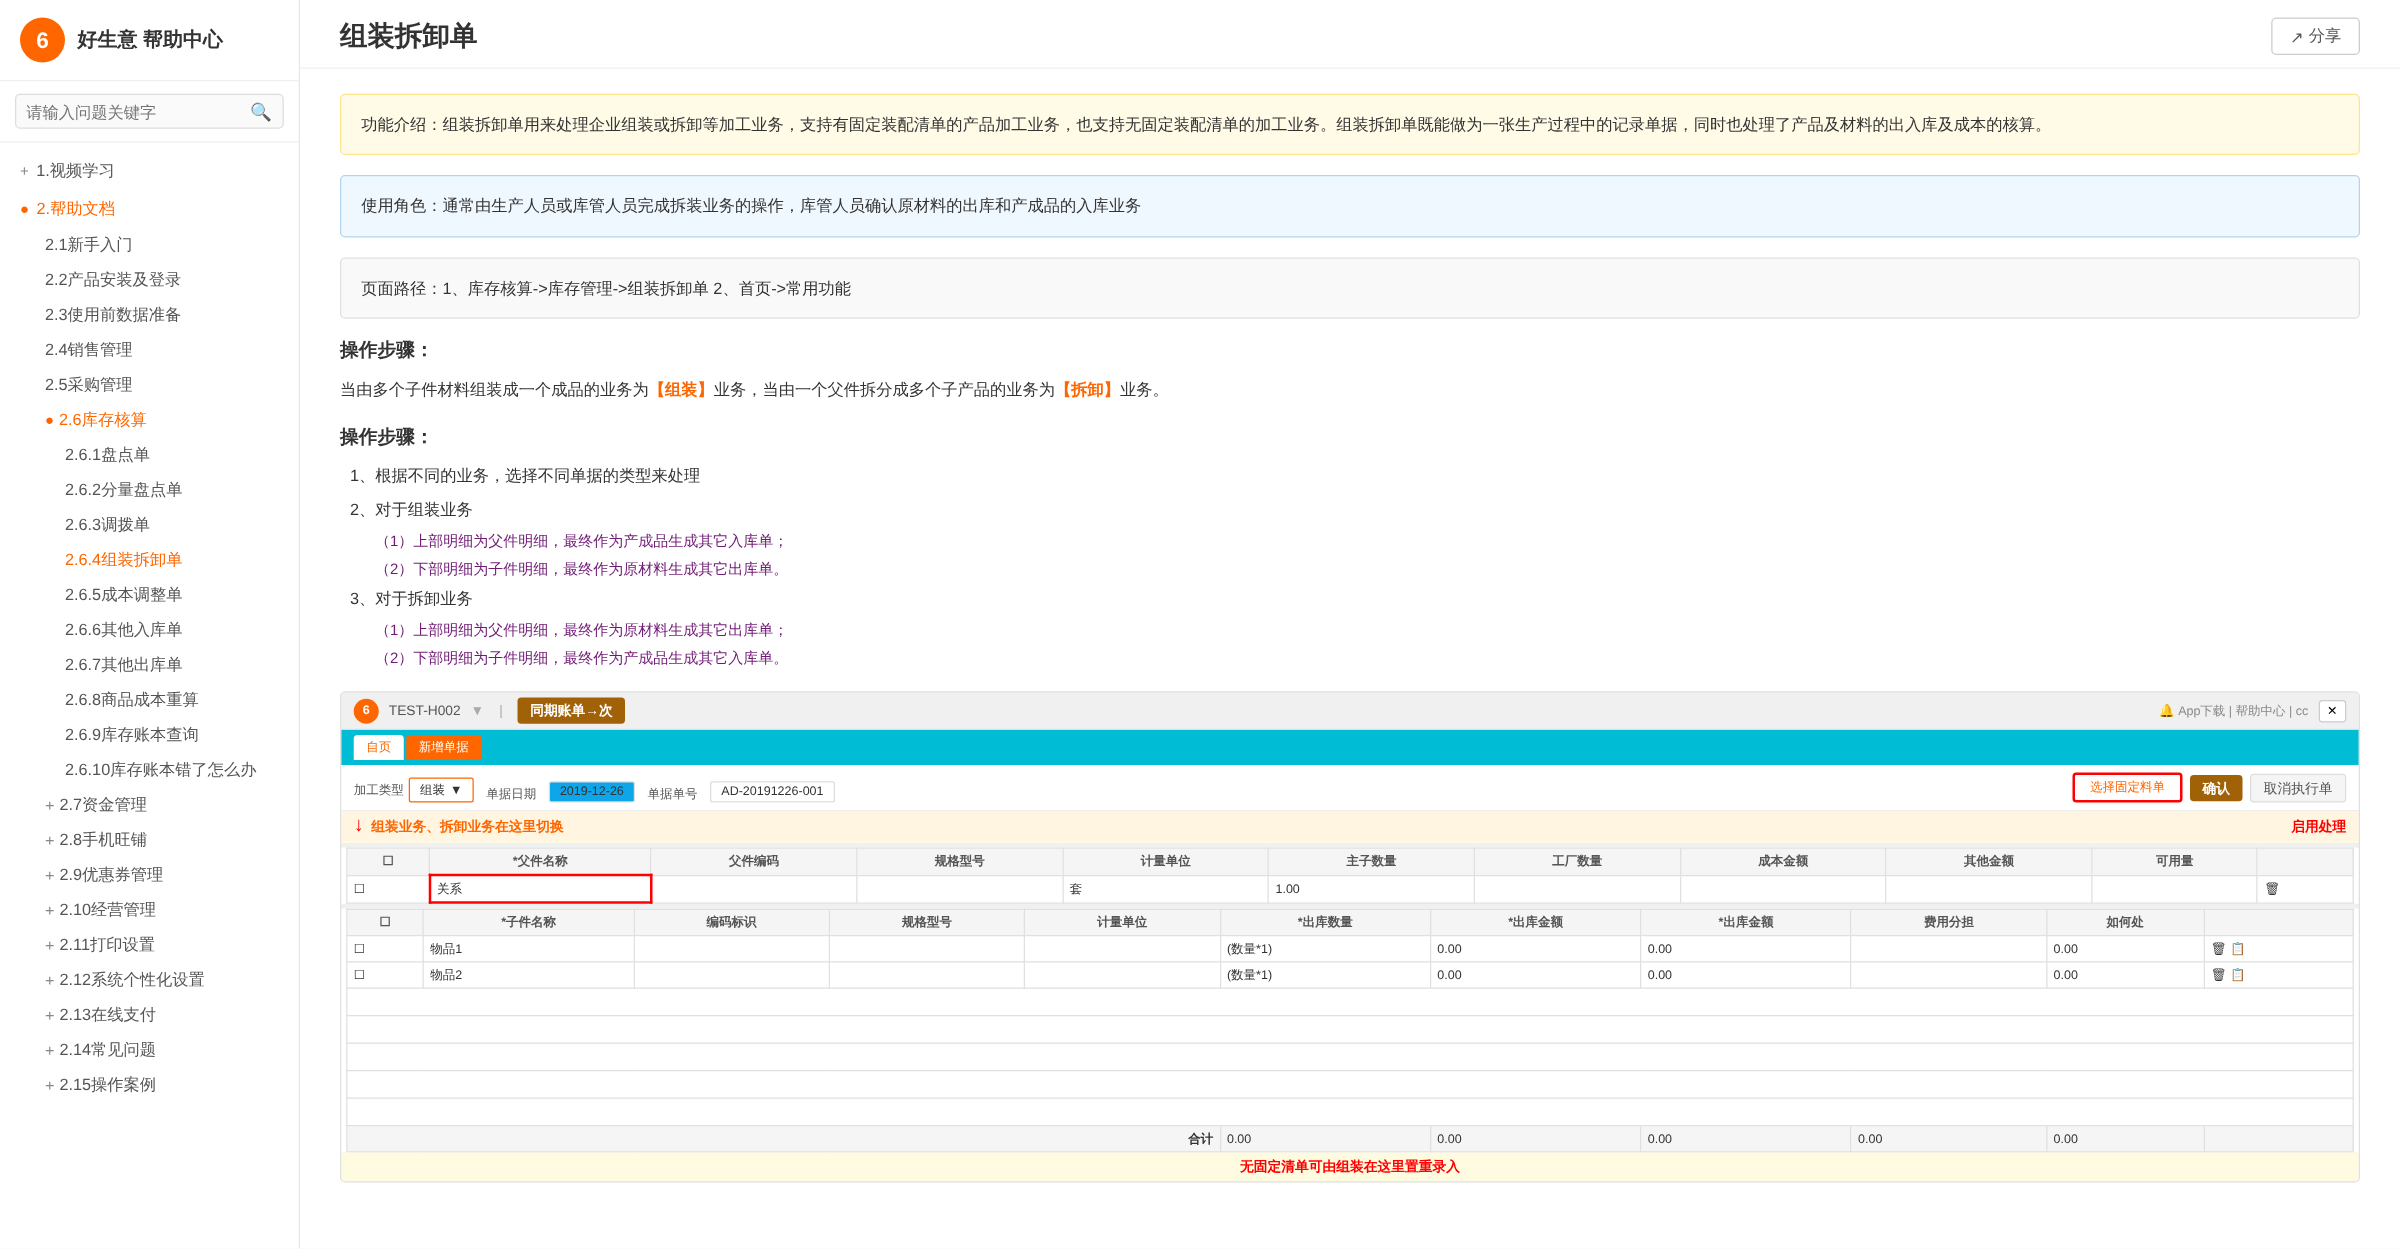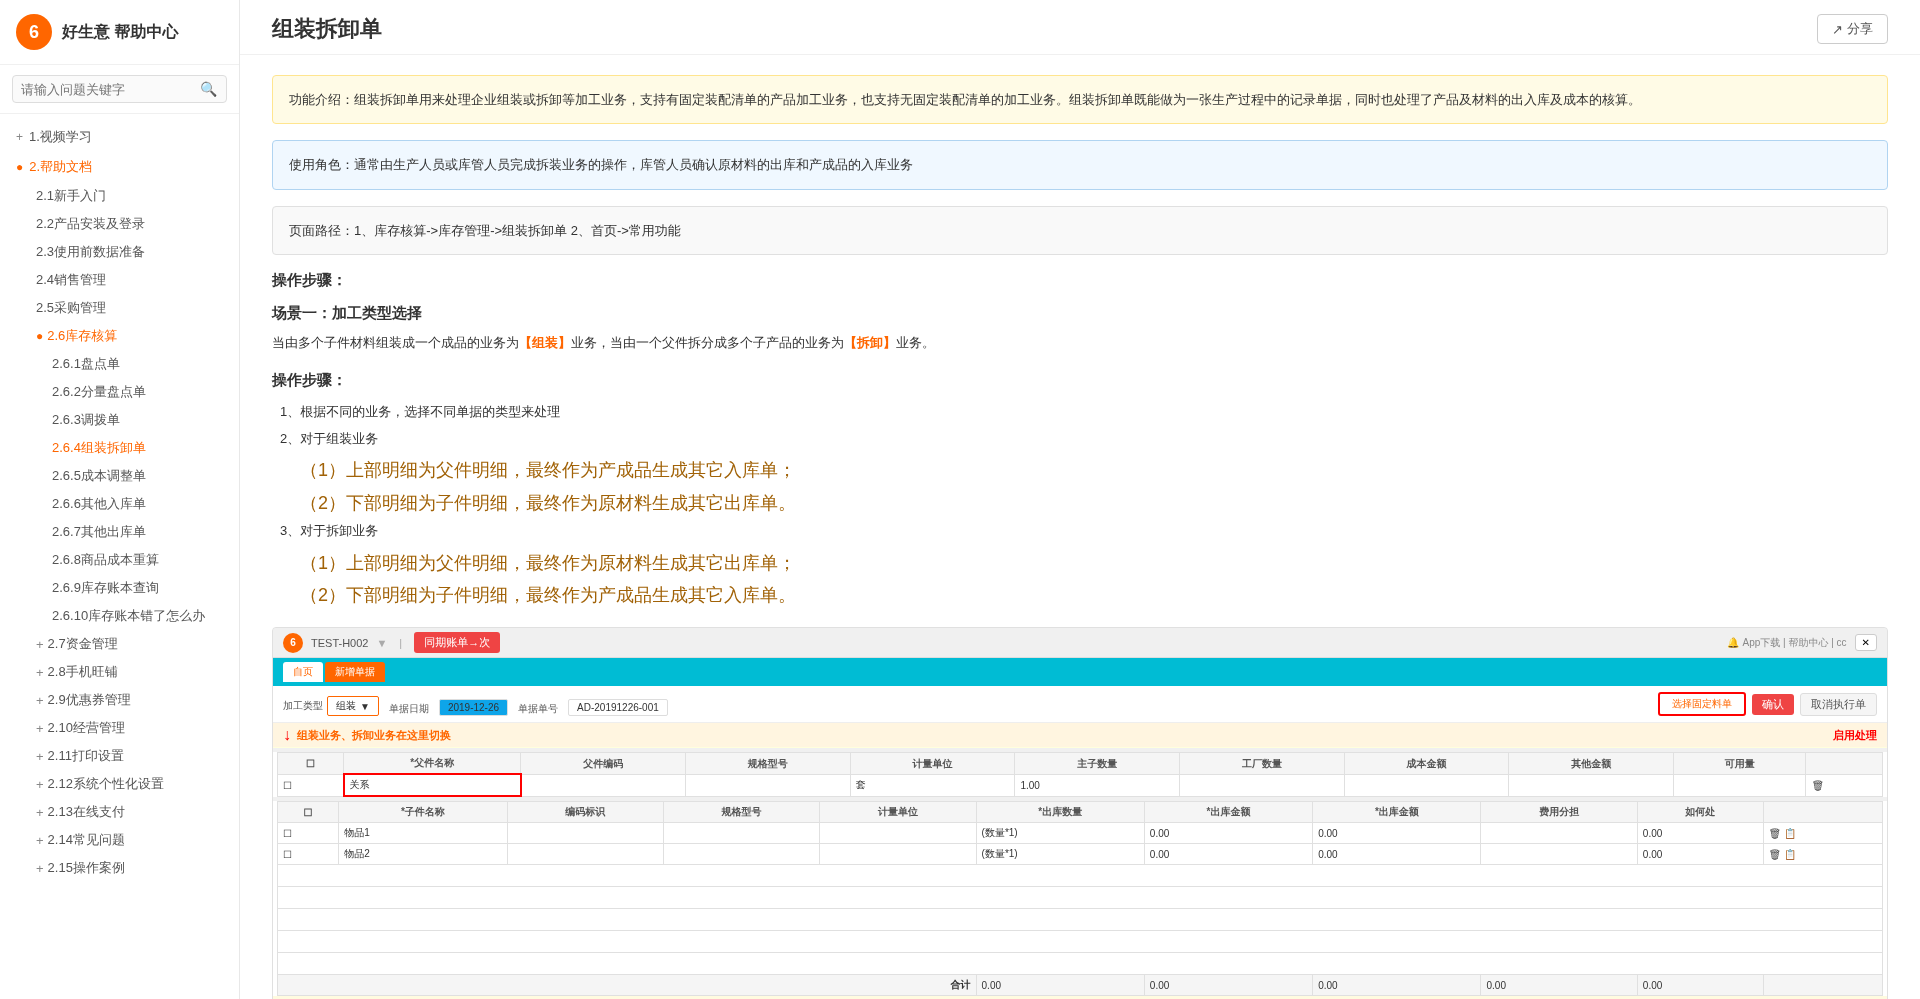--- a/index.html
+++ b/index.html
@@ -157,39 +157,40 @@
     }
     .step-item {
       font-size: 13px;
       line-height: 1.8;
       color: #333;
       margin-bottom: 4px;
       padding-left: 8px;
     }
     .sub-step {
       padding-left: 28px;
-      font-size: 18px;
+      font-size: 12px;
       line-height: 1.8;
-      color: #a16207;
+      color: #701a75;
     }
     .screenshot-container {
       margin-top: 16px;
       border: 1px solid #e0e0e0;
       border-radius: 4px;
       overflow: hidden;
       background: #f0f0f0;
     }
     .mock-orange-btn {
-      background: #ef4444;
+      background: #a16207;
       color: #fff;
       border: none;
       border-radius: 3px;
       padding: 3px 10px;
       font-size: 11px;
       cursor: pointer;
+      font-weight: bold;
     }
     .mock-gray-btn {
       background: #f5f5f5;
       color: #555;
       border: 1px solid #ddd;
       border-radius: 3px;
       padding: 3px 10px;
       font-size: 11px;
       cursor: pointer;
     }
@@ -374,21 +375,20 @@
     <div class="info-block blue">
       <span>使用角色：通常由生产人员或库管人员完成拆装业务的操作，库管人员确认原材料的出库和产成品的入库业务</span>
     </div>
 
     <div class="info-block gray">
       <span>页面路径：1、库存核算-&gt;库存管理-&gt;组装拆卸单 2、首页-&gt;常用功能</span>
     </div>
 
     <div class="section-title">操作步骤：</div>
 
-    <div class="scenario-title">场景一：加工类型选择</div>
     <div class="body-text">
       当由多个子件材料组装成一个成品的业务为<span class="highlight-text">【组装】</span>业务，当由一个父件拆分成多个子产品的业务为<span class="highlight-text">【拆卸】</span>业务。
     </div>
 
     <div class="section-title">操作步骤：</div>
 
     <div class="step-item">1、根据不同的业务，选择不同单据的类型来处理</div>
     <div class="step-item">2、对于组装业务</div>
     <div class="sub-step">（1）上部明细为父件明细，最终作为产成品生成其它入库单；</div>
     <div class="sub-step">（2）下部明细为子件明细，最终作为原材料生成其它出库单。</div>

